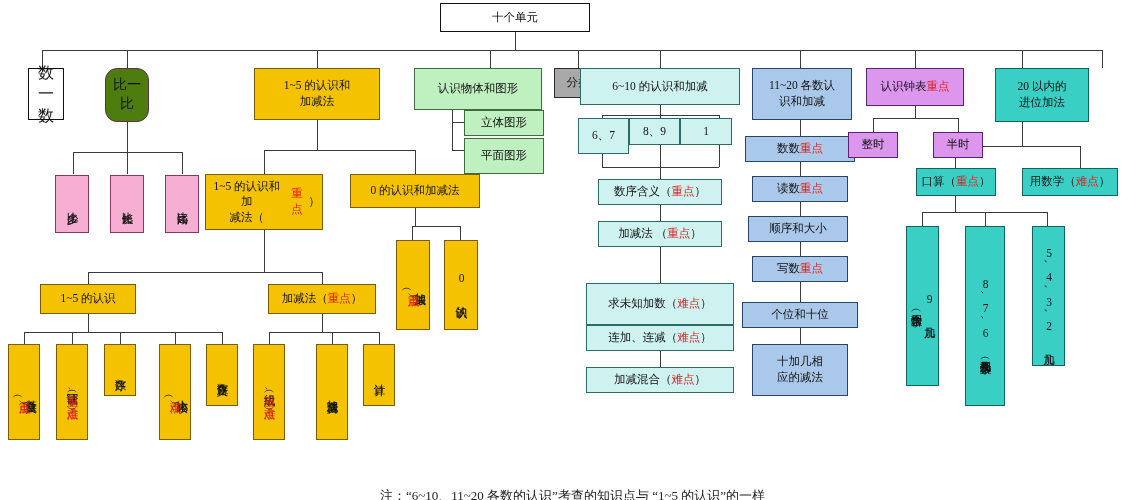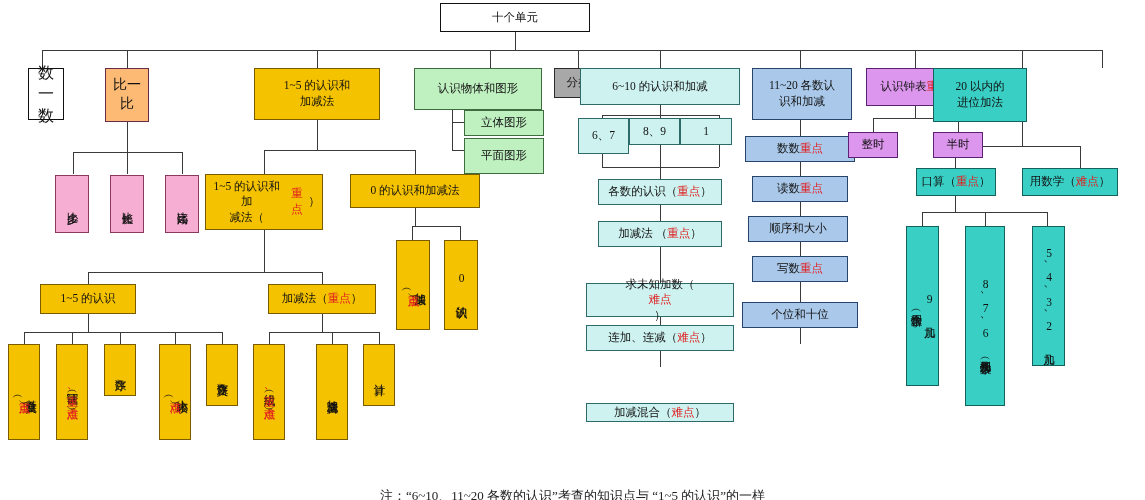--- a/index.html
+++ b/index.html
@@ -25,21 +25,21 @@
   }
   .node.vert {
     writing-mode: vertical-rl;
     text-orientation: upright;
     line-height: 1.15;
     letter-spacing: 0.4px;
   }
 
   
   .c-white  { background: #ffffff; border-color: #111; }
-  .c-pink   { background: #fdba74; border-color: #6a2b4a; }
+  .c-pink   { background: #4d7c0f; border-color: #6a2b4a; border-radius: 12px; }
   .c-pinkl  { background: #f6aed2; border-color: #8a3a60; }
   .c-orange { background: #f5c200; border-color: #7a5c00; }
   .c-green  { background: #bff0c0; border-color: #3e6b40; }
   .c-gray   { background: #a8a8a8; border-color: #2b2b2b; }
   .c-cyan   { background: #cdf2f0; border-color: #2d6b68; }
   .c-blue   { background: #aac9ea; border-color: #26456b; }
   .c-mag    { background: #dd96ee; border-color: #5e2070; }
   .c-teal   { background: #39cfc4; border-color: #15615c; }
 
   .key { color: #e02020; }
@@ -209,56 +209,58 @@
   <div class="node c-green" style="left:464px; top:138px; width:80px; height:36px;">平面图形</div>
 
   <div class="node c-gray" style="left:554px; top:68px; width:48px; height:30px;">分类</div>
 
   <div class="node c-cyan" style="left:580px; top:68px; width:160px; height:37px;">6~10 的认识和加减</div>
   <div class="node c-cyan" style="left:578px; top:118px; width:51px; height:36px;">6、7</div>
   <div class="node c-cyan" style="left:629px; top:118px; width:51px; height:27px;">8、9</div>
   <div class="node c-cyan" style="left:680px; top:118px; width:52px; height:27px;">1</div>
 
   <div class="node c-cyan" style="left:598px; top:179px; width:124px; height:26px;">
-    <span>各数的认识（</span><span class="key">重点</span><span>）</span>
+    <span>数序含义（</span><span class="key">重点</span><span>）</span>
   </div>
   <div class="node c-cyan" style="left:598px; top:221px; width:124px; height:26px;">
     <span>加减法 （</span><span class="key">重点</span><span>）</span>
   </div>
-  <div class="node c-cyan" style="left:586px; top:283px; width:148px; height:34px;flex-direction:column;">
+  <div class="node c-cyan" style="left:586px; top:283px; width:148px; height:42px;">
     <span>求未知加数（</span><span class="key">难点</span><span>）</span>
   </div>
   <div class="node c-cyan" style="left:586px; top:325px; width:148px; height:26px;">
     <span>连加、连减（</span><span class="key">难点</span><span>）</span>
   </div>
-  <div class="node c-cyan" style="left:586px; top:367px; width:148px; height:19px;margin-top:36px;">
+  <div class="node c-cyan" style="left:586px; top:367px; width:148px; height:26px;">
     <span>加减混合（</span><span class="key">难点</span><span>）</span>
   </div>
 
   <div class="node c-blue" style="left:752px; top:68px; width:100px; height:52px;">11~20 各数认
 识和加减</div>
   <div class="node c-blue" style="left:745px; top:136px; width:110px; height:26px;">
     <span>数数</span><span class="key">重点</span>
   </div>
   <div class="node c-blue" style="left:752px; top:176px; width:96px; height:26px;">
     <span>读数</span><span class="key">重点</span>
   </div>
   <div class="node c-blue" style="left:748px; top:216px; width:100px; height:26px;">顺序和大小</div>
   <div class="node c-blue" style="left:752px; top:256px; width:96px; height:26px;">
     <span>写数</span><span class="key">重点</span>
   </div>
   <div class="node c-blue" style="left:742px; top:302px; width:116px; height:26px;">个位和十位</div>
+  <div class="node c-blue" style="left:752px; top:344px; width:96px; height:52px;">十加几相
+应的减法</div>
 
   <div class="node c-mag" style="left:866px; top:68px; width:98px; height:38px;">
     <span>认识钟表</span><span class="key">重点</span>
   </div>
   <div class="node c-mag" style="left:848px; top:132px; width:50px; height:26px;">整时</div>
   <div class="node c-mag" style="left:933px; top:132px; width:50px; height:26px;">半时</div>
 
-  <div class="node c-teal" style="left:933px; top:68px; width:94px; height:54px;">20 以内的
+  <div class="node c-teal" style="left:995px; top:68px; width:94px; height:54px;">20 以内的
 进位加法</div>
   <div class="node c-teal" style="left:916px; top:168px; width:80px; height:28px;">
     <span>口算（</span><span class="key">重点</span><span>）</span>
   </div>
   <div class="node c-teal" style="left:1022px; top:168px; width:96px; height:28px;">
     <span>用数学（</span><span class="key">难点</span><span>）</span>
   </div>
   <div class="node c-teal vert" style="left:906px; top:226px; width:33px; height:160px;">9 加几
 （含用数学</div>
   <div class="node c-teal vert" style="left:965px; top:226px; width:40px; height:180px;">8、7、6 加几（含用数学）</div>

